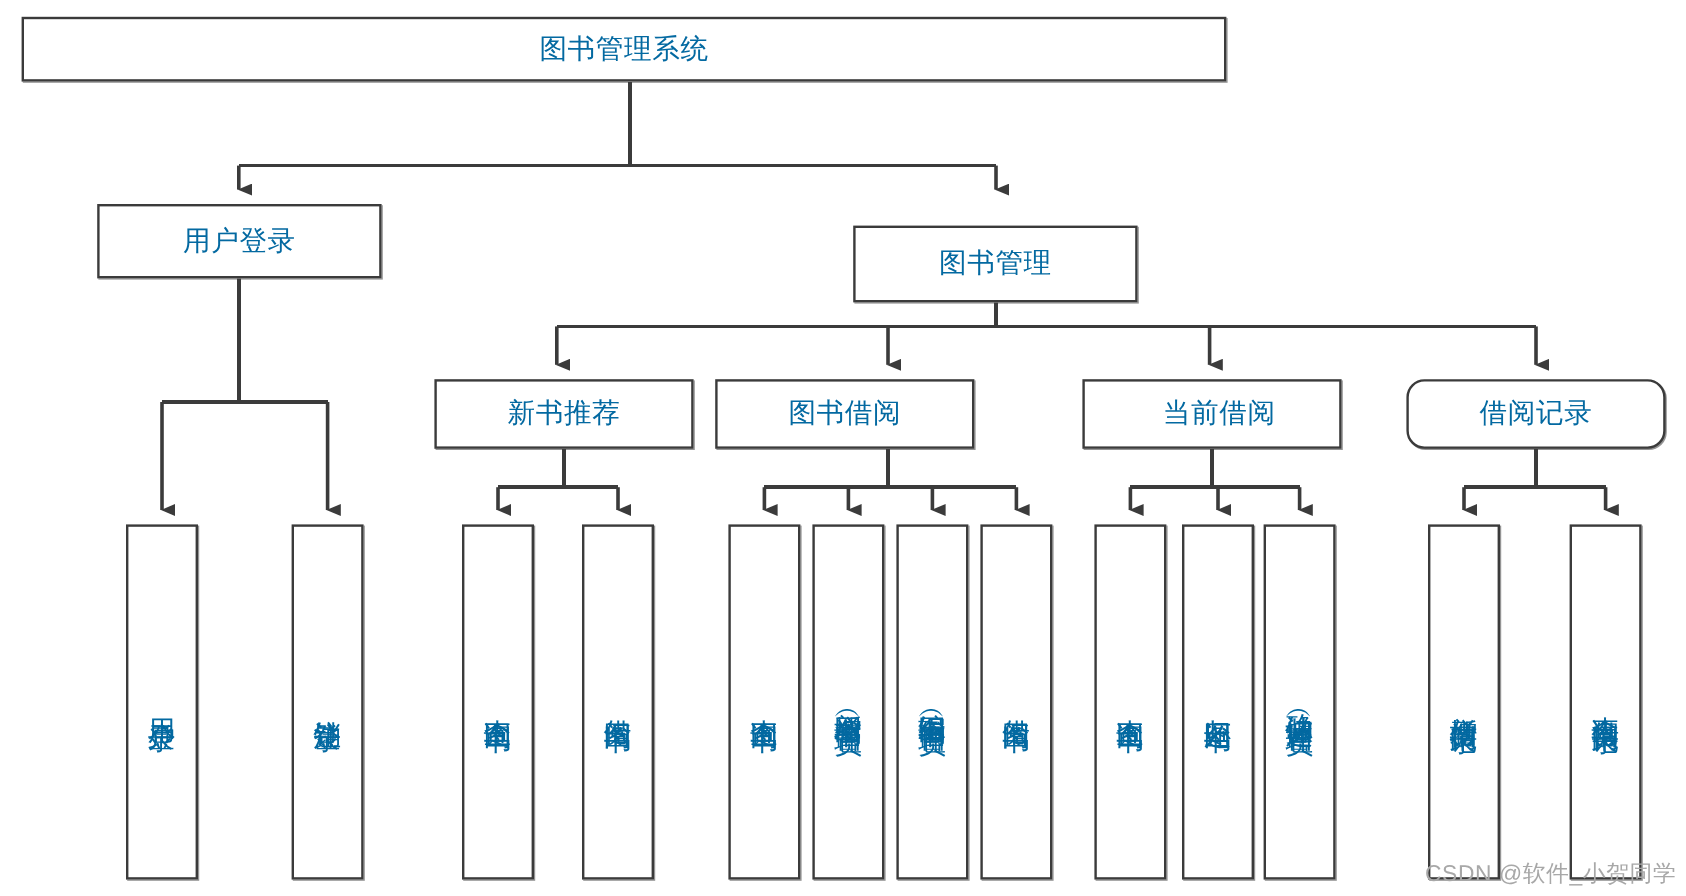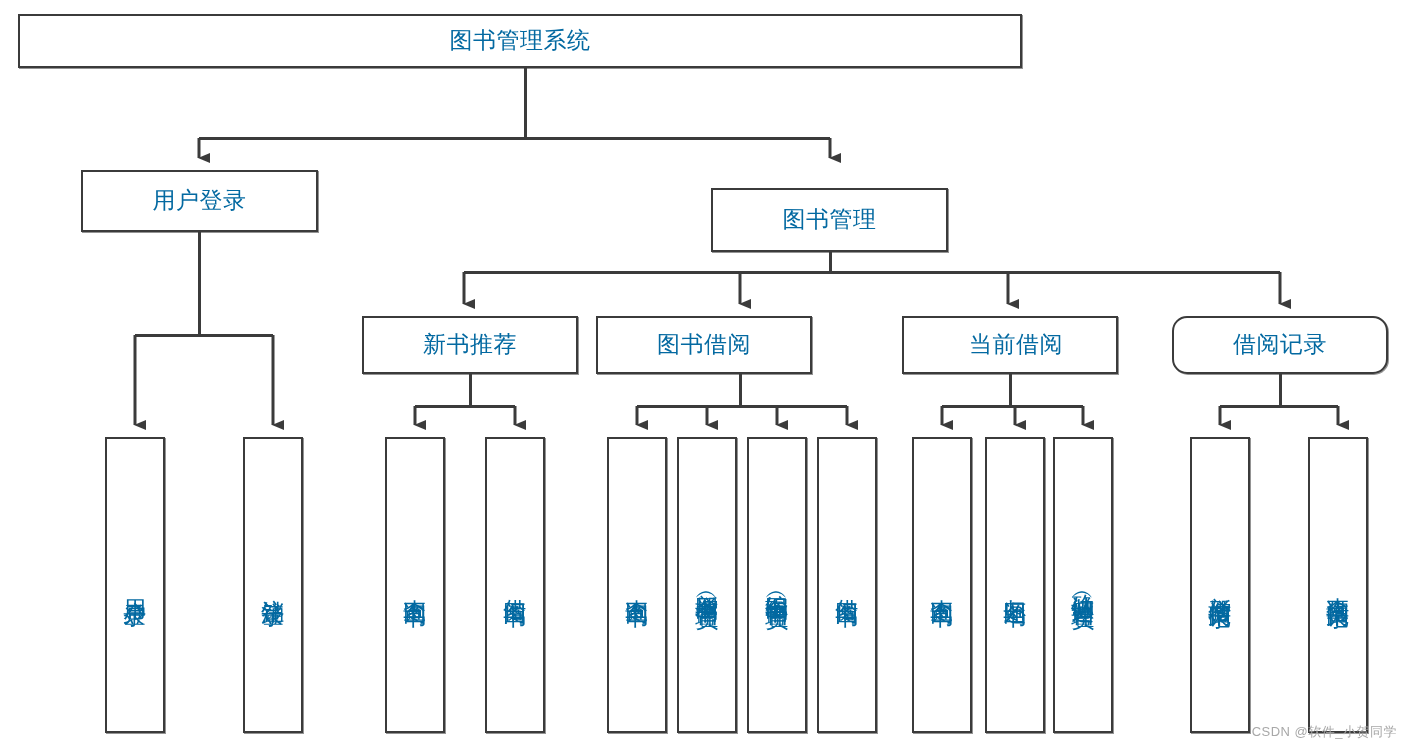--- a/index.html
+++ b/index.html
@@ -56,21 +56,21 @@
     font-size: 23px;
     writing-mode: vertical-rl;
     text-orientation: upright;
     letter-spacing: 2px;
     line-height: 1.15;
   }
   #watermark {
     position: absolute;
     right: 8px;
     bottom: 6px;
-    font-size: 13px;
+    font-size: 19px;
     color: #a8a8a8;
     letter-spacing: 0.5px;
     user-select: none;
   }
 </style>
 </head>
 <body>
 
 <div id="canvas">
 

